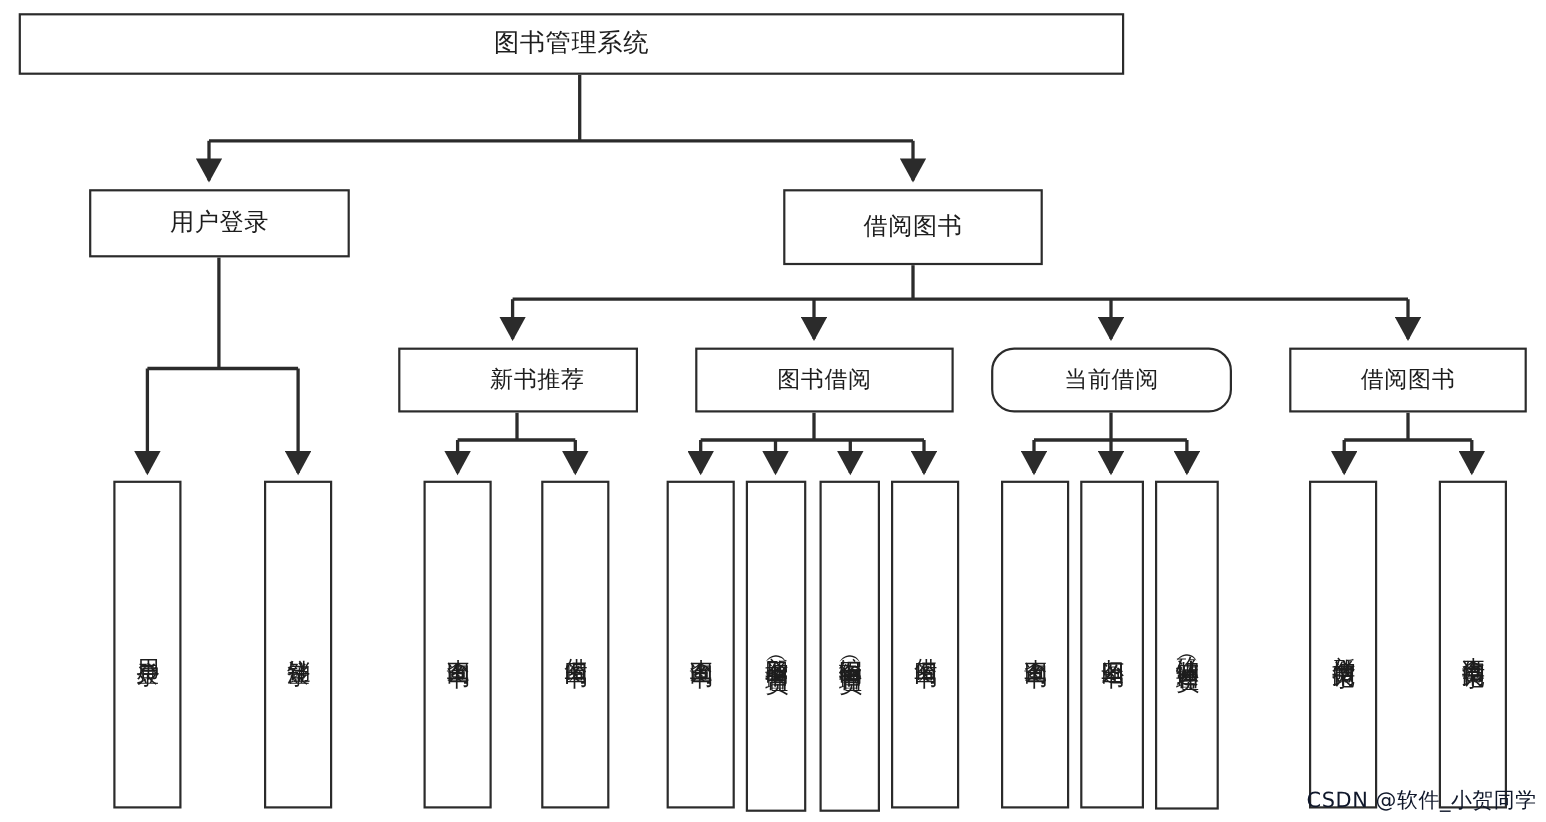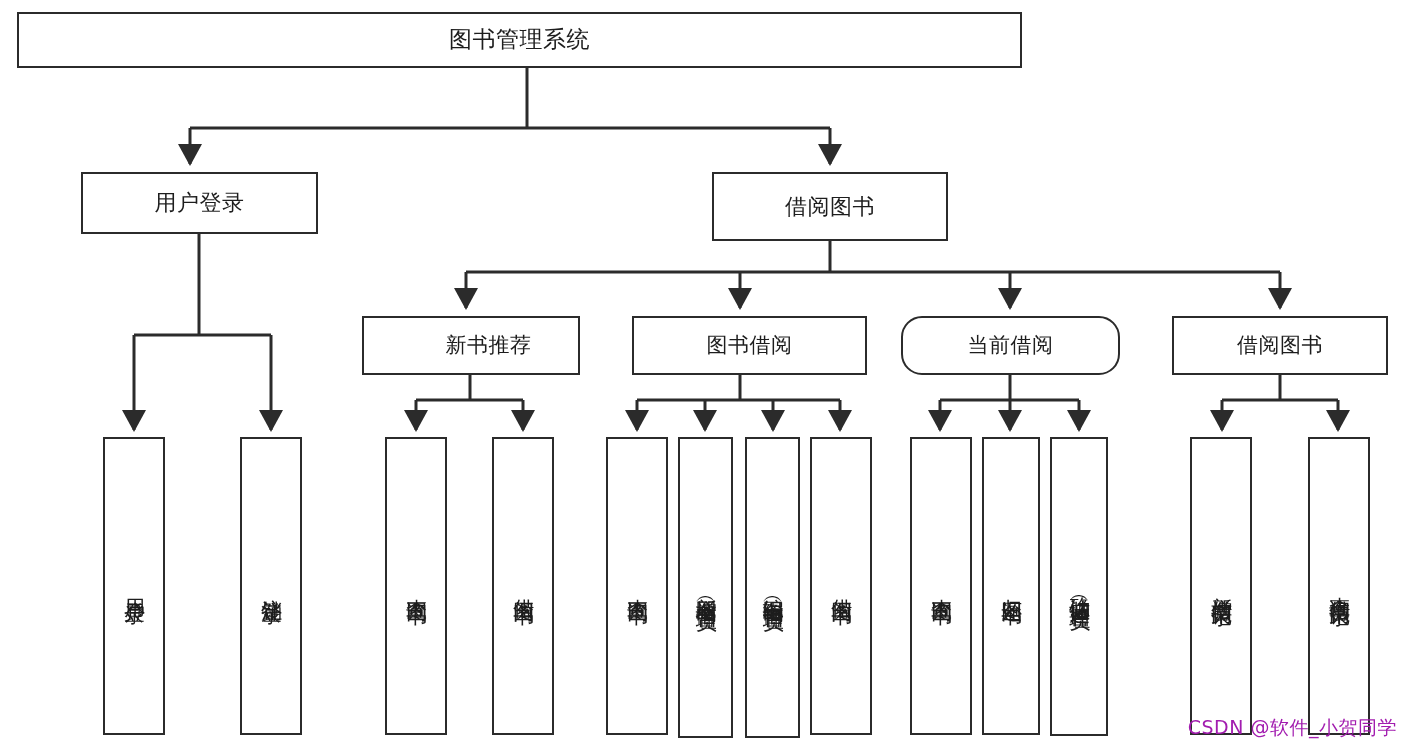--- a/index.html
+++ b/index.html
@@ -66,21 +66,21 @@
   }
   .node.leaf.tall .label {
     align-items: flex-start;
     padding-top: 2px;
   }
   .watermark {
     position: absolute;
     right: 8px;
     bottom: 6px;
     font-size: 19px;
-    color: #a21caf;
+    color: #0f172a;
     letter-spacing: 0.5px;
     z-index: 5;
     white-space: nowrap;
   }
 </style>
 </head>
 <body>
 
 <div id="canvas">
 

